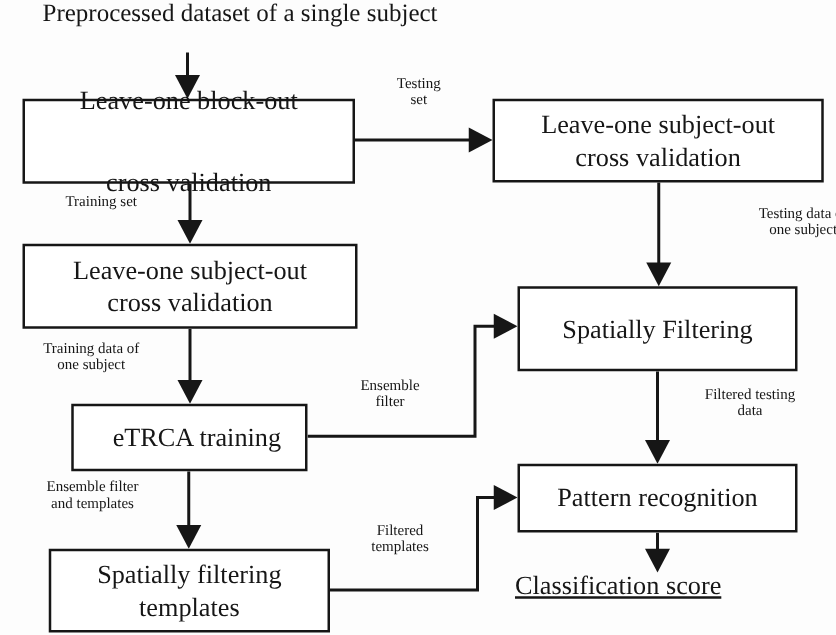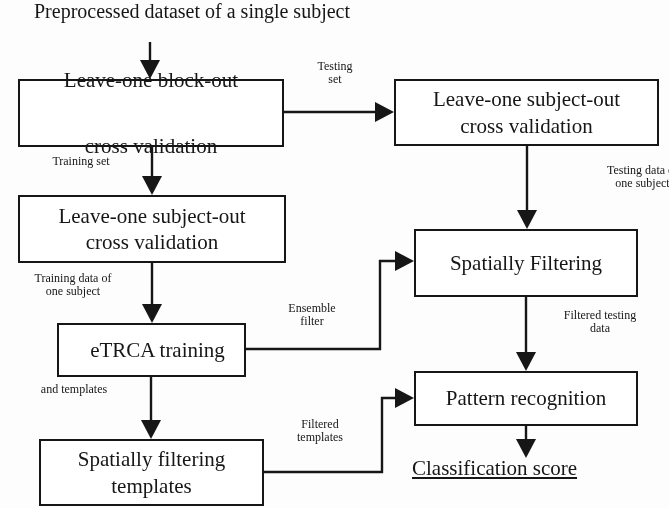--- a/index.html
+++ b/index.html
@@ -157,20 +157,21 @@
     <span>Training data of</span>
     <span>one subject</span>
   </div>
 
   <div class="lbl" style="left:264px;top:302px;width:96px;">
     <span>Ensemble</span>
     <span>filter</span>
   </div>
 
   <div class="lbl" style="left:0px;top:383px;width:148px;">
+    <span>Ensemble filter</span>
     <span>and templates</span>
   </div>
 
   <div class="lbl" style="left:270px;top:418px;width:100px;">
     <span>Filtered</span>
     <span>templates</span>
   </div>
 
   <div class="lbl" style="left:530px;top:309px;width:140px;">
     <span>Filtered testing</span>

